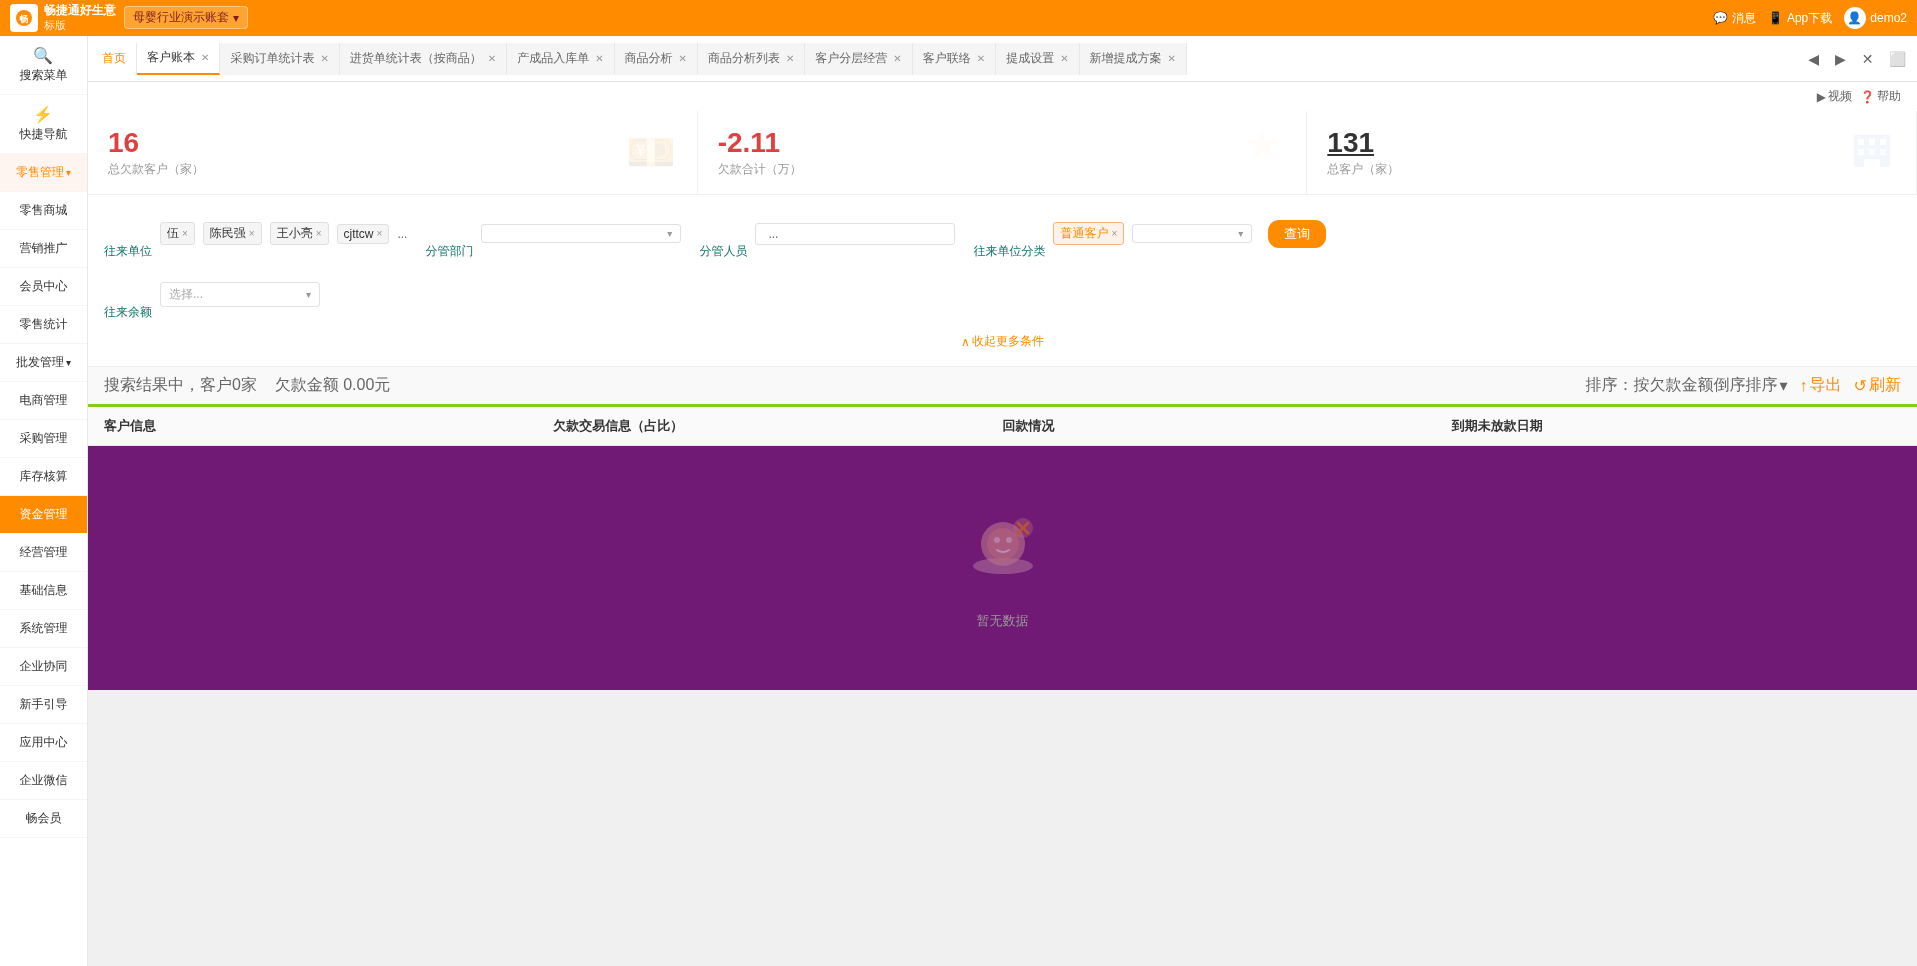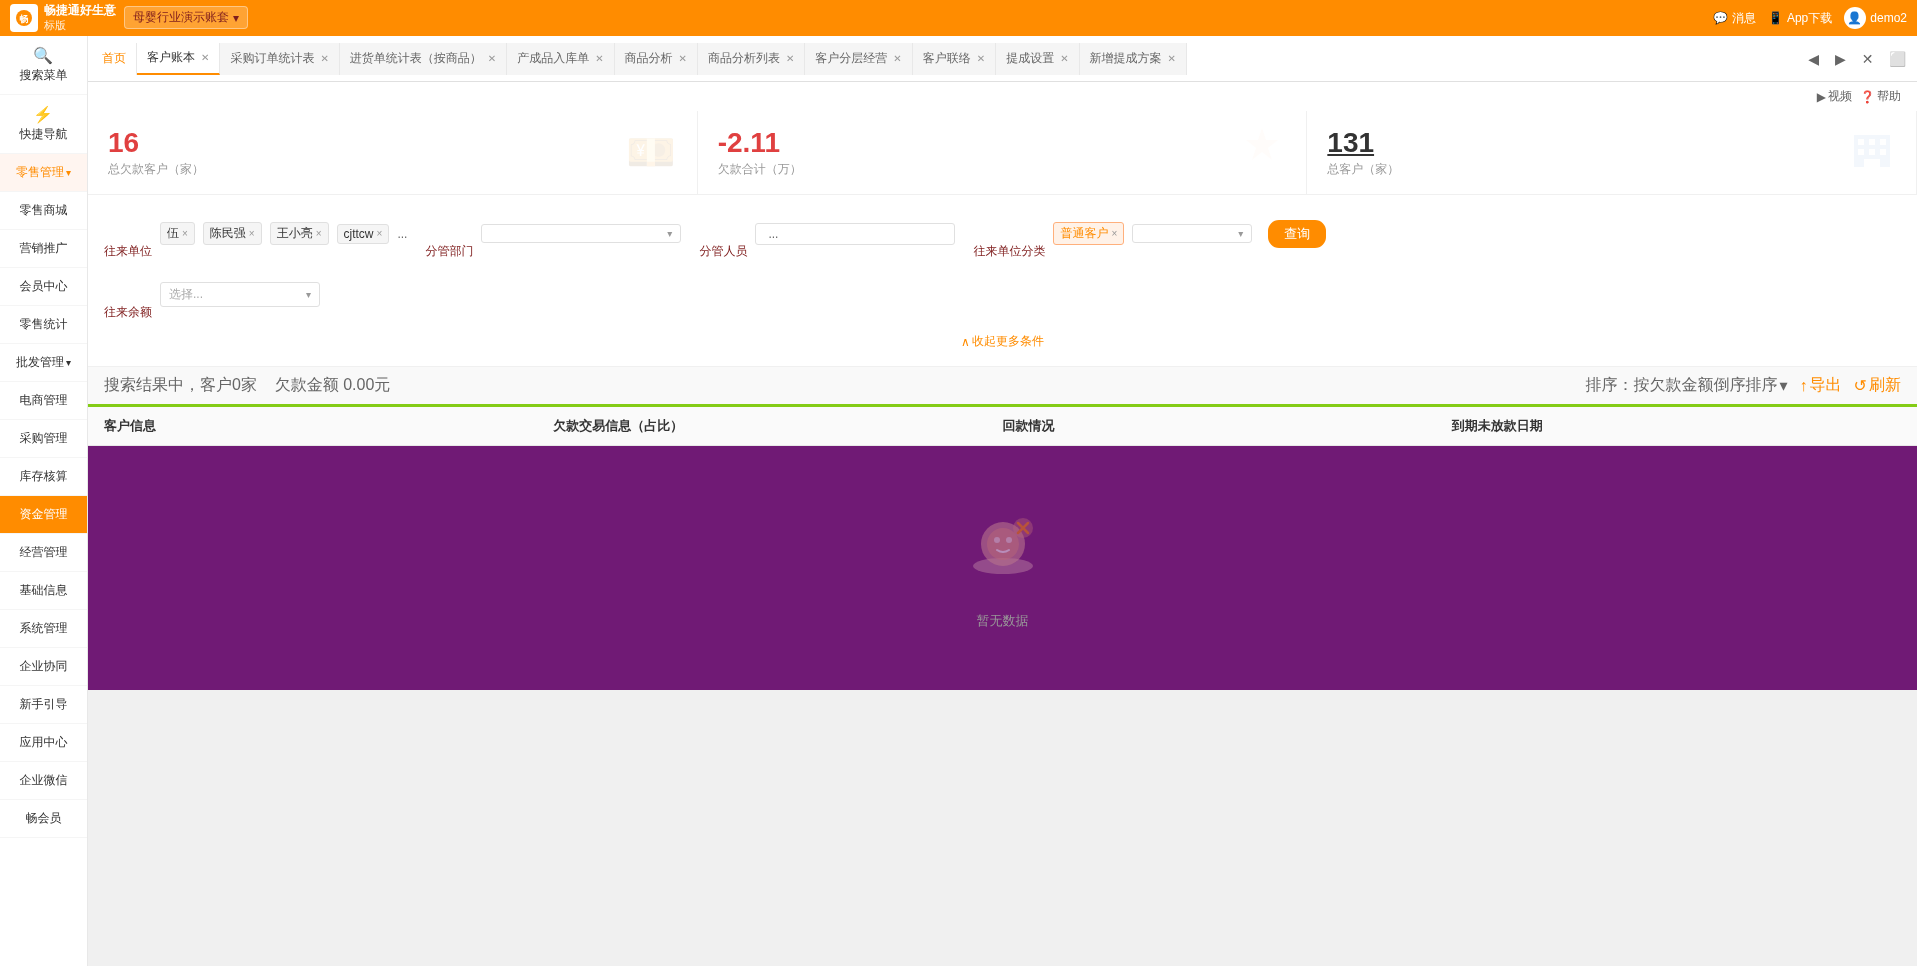--- a/index.html
+++ b/index.html
@@ -46,21 +46,21 @@
     .stat-number { font-size: 28px; font-weight: bold; }
     .stat-number.red { color: #e04040; }
     .stat-number.dark { color: #333; text-decoration: underline; }
     .stat-number.negative { color: #e04040; }
     .stat-label { font-size: 12px; color: #999; margin-top: 2px; }
     .stat-text-group { }
 
     
     .filter-area { padding: 12px 16px; background: #fff; border-bottom: 1px solid #f0f0f0; }
     .filter-row { display: flex; align-items: center; gap: 8px; margin-bottom: 8px; flex-wrap: wrap; }
-    .filter-label { color: #7f1d1d; font-size: 12px; white-space: nowrap; margin-top: 36px; }
+    .filter-label { color: #0f766e; font-size: 12px; white-space: nowrap; margin-top: 36px; }
     .filter-tag { display: inline-flex; align-items: center; gap: 3px; background: #f5f5f5; border: 1px solid #e0e0e0; border-radius: 3px; padding: 2px 6px; font-size: 12px; color: #333; }
     .filter-tag .close { color: #999; cursor: pointer; font-size: 10px; }
     .filter-more { color: #666; font-size: 12px; cursor: pointer; }
     .filter-select { display: inline-flex; align-items: center; gap: 4px; border: 1px solid #e0e0e0; border-radius: 3px; padding: 3px 8px; font-size: 12px; color: #333; cursor: pointer; min-width: 120px; }
     .filter-select-wide { min-width: 200px; }
     .filter-select .arrow { color: #999; font-size: 10px; margin-left: auto; }
     .filter-collapse { color: #ff8c00; font-size: 12px; cursor: pointer; display: flex; align-items: center; gap: 2px; }
     .filter-collapse-row { display: flex; justify-content: center; padding: 4px; }
 
     

